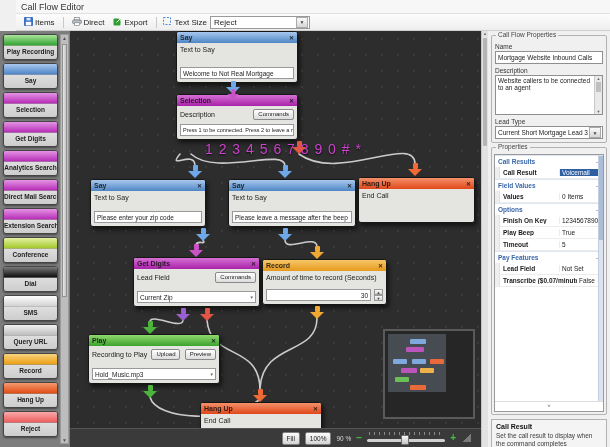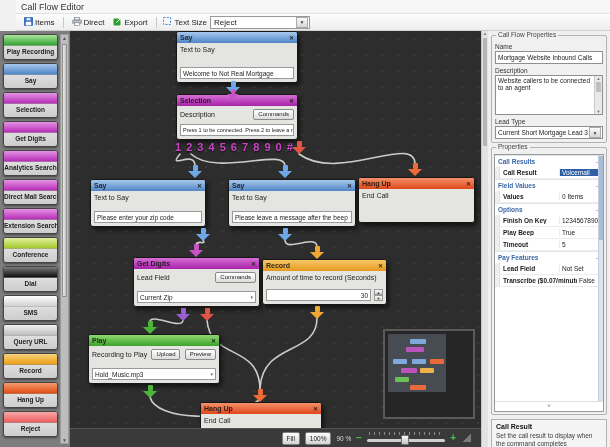--- a/index.html
+++ b/index.html
@@ -57,21 +57,21 @@
   .ninput { background:#fff; border:1px solid #999; height:12px; line-height:11px; font-size:6.5px; padding:0 2px; white-space:nowrap; overflow:hidden; width:100%; }
   .nselect { background:#fff; border:1px solid #999; height:12px; line-height:11px; font-size:6.5px; padding:0 2px; display:flex; justify-content:space-between; align-items:center; width:100%; }
   .nsel-arrow { font-size:5px; color:#666; }
   .spin { display:flex; flex-direction:column; margin-left:1px; }
   .spin div { width:9px; height:6px; font-size:4px; line-height:6px; text-align:center; color:#444; background:linear-gradient(#fafafa,#d5d5d5); border:1px solid #999; }
 
   .arr { position:absolute; width:14px; z-index:2; }
   .arr .stem { width:5px; height:6px; margin:0 auto; border-radius:1px; }
   .arr .head { width:0; height:0; border-left:7px solid transparent; border-right:7px solid transparent; border-top-width:7px; border-top-style:solid; }
 
-  .digits { position:absolute; font-size:11px; font-weight:bold; color:#cb42cb; letter-spacing:1px; text-shadow:0 1px 2px rgba(0,0,0,.8); z-index:2; white-space:nowrap; }
+  .digits { position:absolute; font-size:14px; font-weight:normal; color:#cb42cb; letter-spacing:1px; text-shadow:0 1px 2px rgba(0,0,0,.8); z-index:2; white-space:nowrap;margin-left:30px; }
 
   .minimap { position:absolute; left:313px; top:298px; width:92px; height:90px; background:#262626; border:2px solid #5a5a5a; z-index:1; }
   .mm-view { position:absolute; left:3px; top:3px; width:58px; height:58px; background:#474c52; }
   .mm-node { position:absolute; border-radius:1px; }
 
   .statusbar { position:absolute; left:0; right:0; bottom:0; height:19px; background:#3a3a3a; border-top:1px solid #555; display:flex; align-items:center; justify-content:flex-end; gap:5px; padding-right:10px; z-index:5; }
   .sb-btn { height:13px; padding:0 4px; background:linear-gradient(#fcfcfc,#d4d4d4); border:1px solid #808080; border-radius:2px; font-size:6.5px; color:#222; display:flex; align-items:center; }
   .sb-zoom { color:#d8d8d8; font-size:6.5px; }
   .sb-sign { font-size:10px; font-weight:bold; color:#3ec63e; line-height:10px; }
   .slider { position:relative; width:78px; height:13px; }

